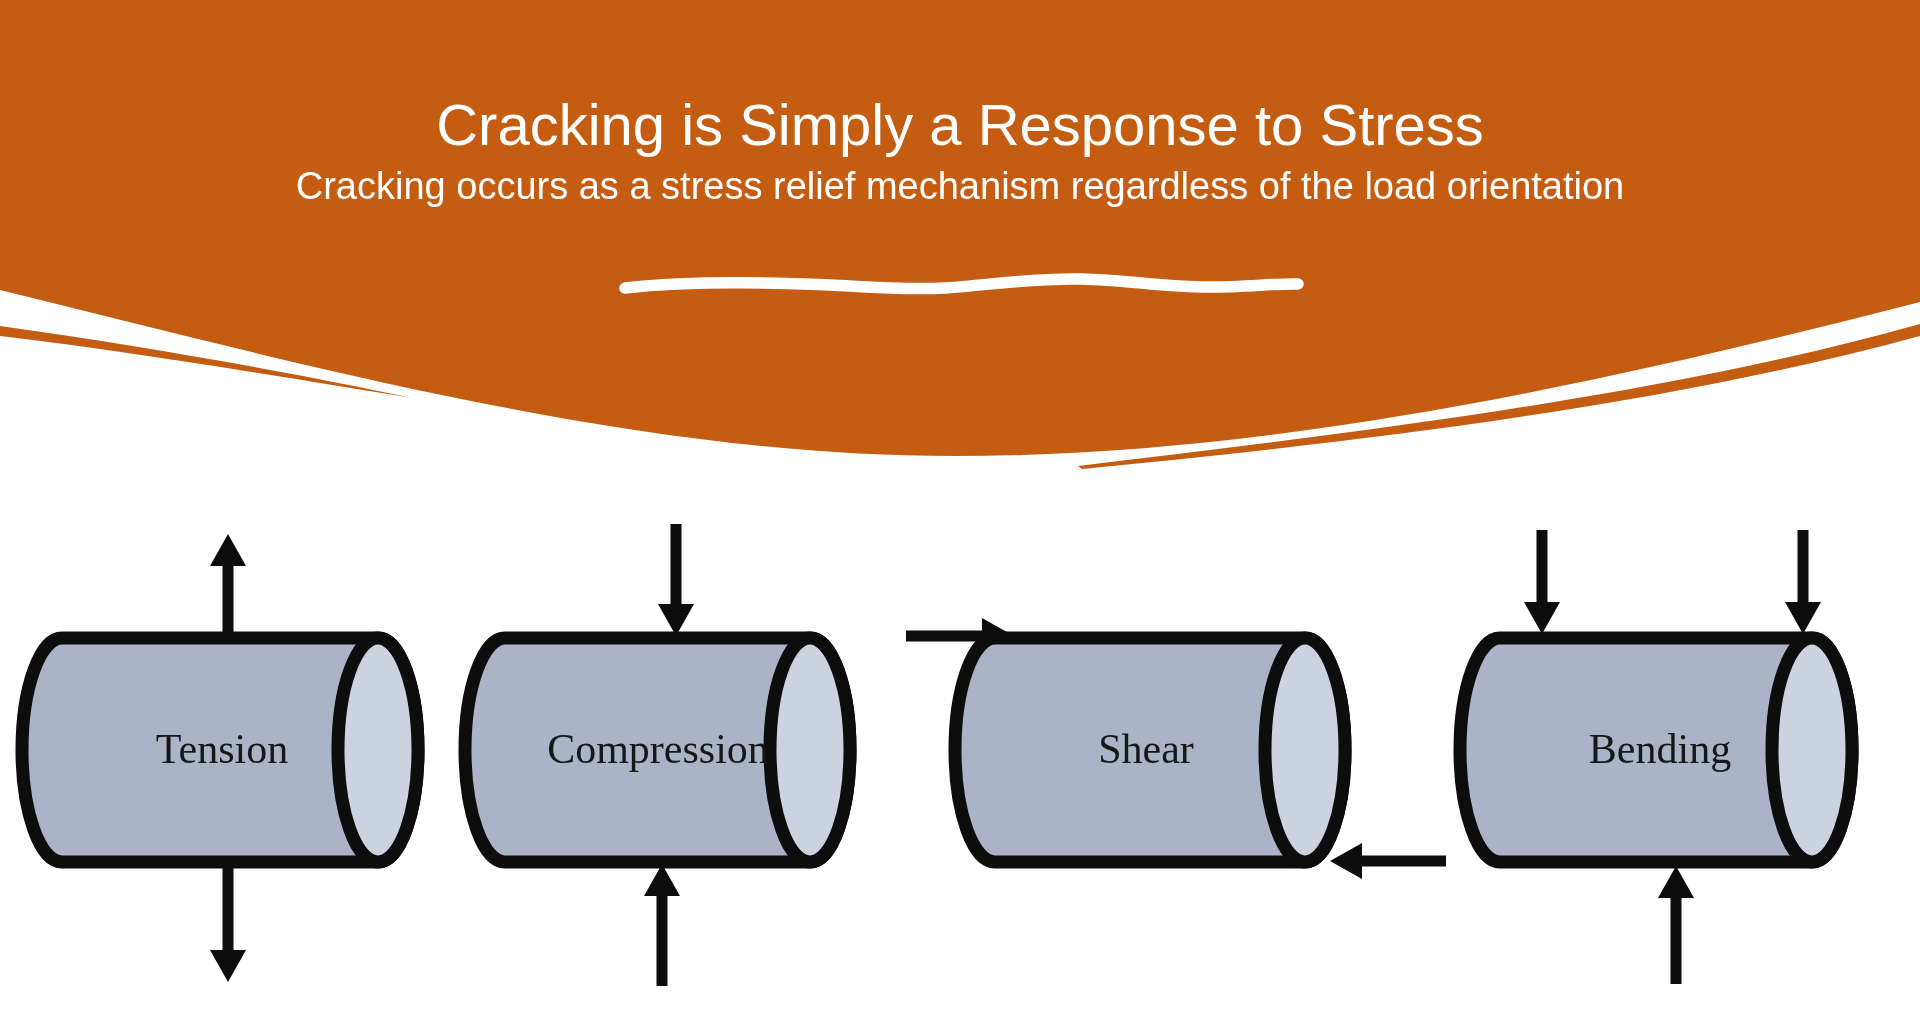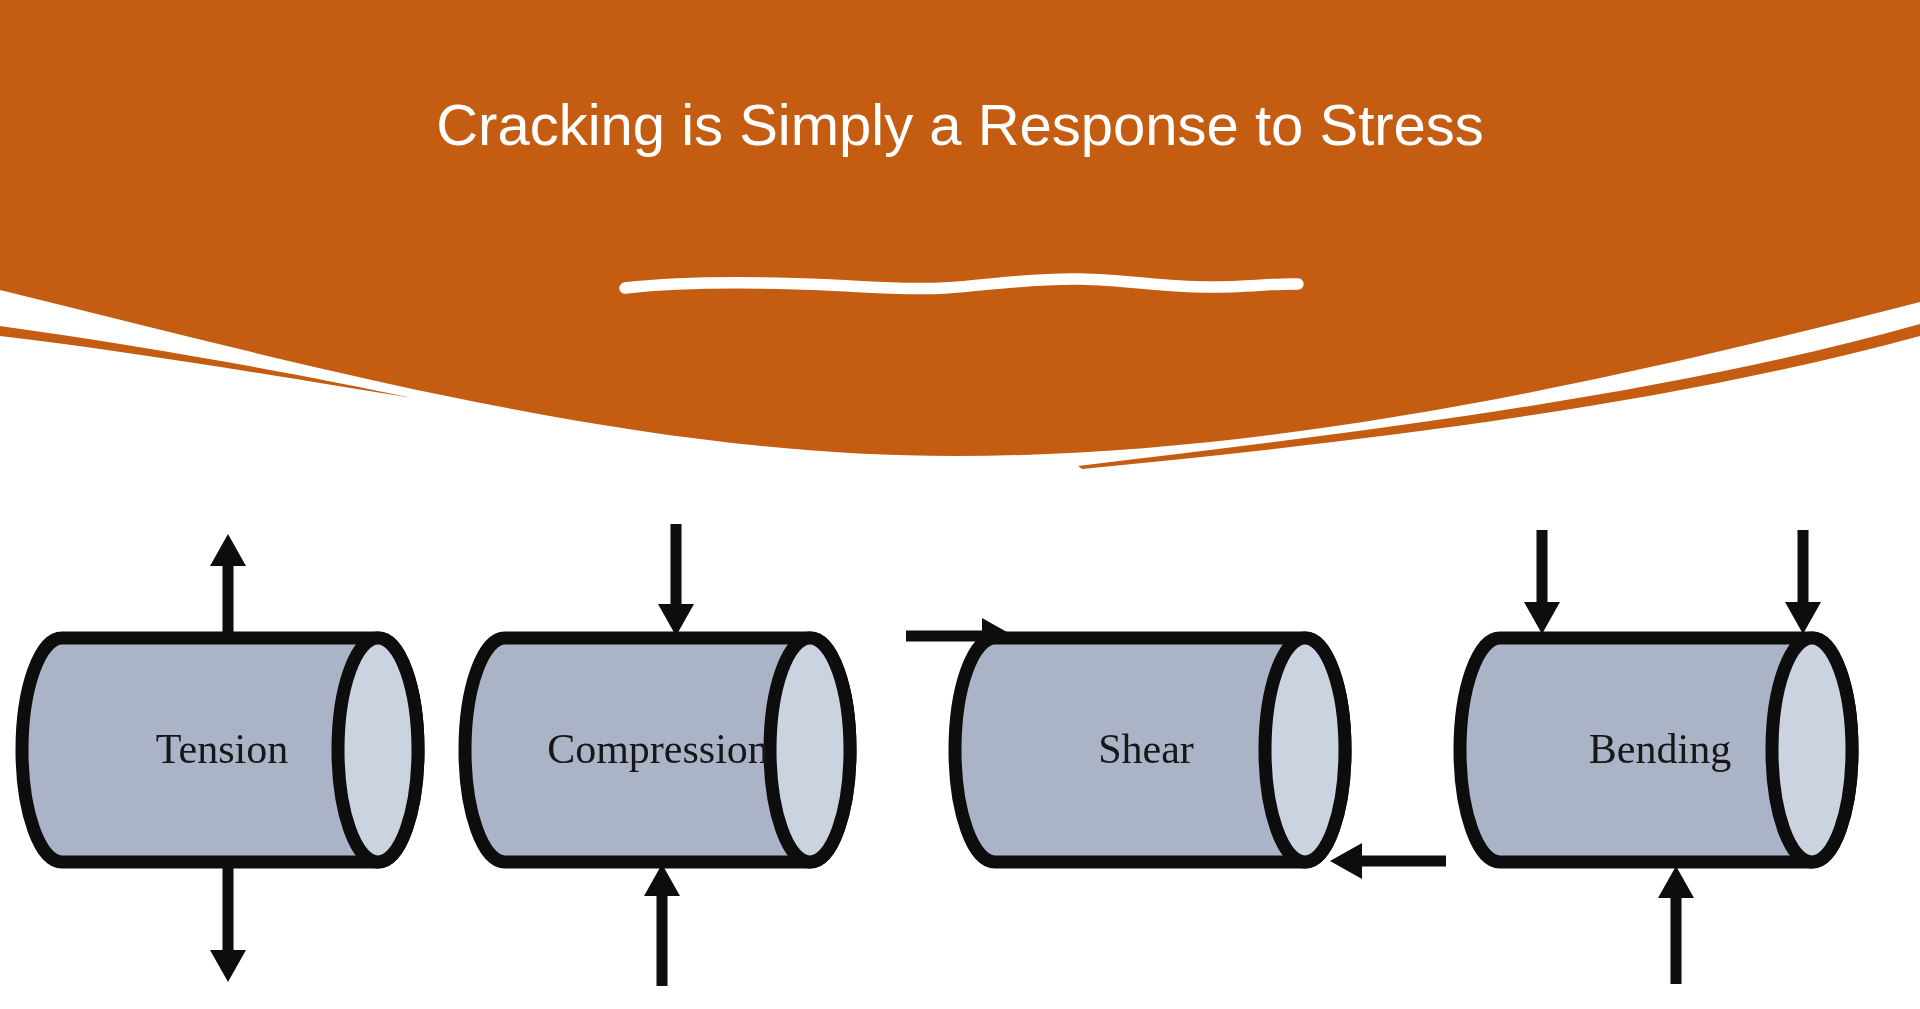--- a/index.html
+++ b/index.html
@@ -47,20 +47,21 @@
 <div class="slide">
 
   <svg class="banner-svg" width="1920" height="500" viewBox="0 0 1920 500">
     <path style="fill:var(--c-banner)" d="M0,0 H1920 V302 C1610,382 1275,456 955,456 C645,456 335,373 0,290 Z"></path>
     <path style="fill:var(--c-banner)" d="M0,326 C150,347 300,374 412,398 C300,380 150,354 0,336 Z"></path>
     <path style="fill:var(--c-banner)" d="M1078,466 C1380,430 1670,394 1920,324 L1920,336 C1670,404 1380,440 1082,469 Z"></path>
     <path fill="none" stroke="#FFFFFF" stroke-width="11.5" stroke-linecap="round" d="M625,288 C690,281 760,282 830,285 C870,287 905,290 945,288 C990,285 1030,278 1080,279 C1130,280 1160,287 1210,287 C1245,287 1280,283 1298,284"></path>
   </svg>
 
   <div class="title">Cracking is Simply a Response to Stress</div>
+  <div class="subtitle">Cracking occurs as a stress relief mechanism regardless of the load orientation</div>
 
   <svg class="diagram-svg" width="1920" height="1009" viewBox="0 0 1920 1009">
 
     <g>
       <path style="fill:var(--c-outline)" d="M222.5,636 L222.5,566 L210,566 L228,534 L246,566 L233.5,566 L233.5,636 Z"></path>
       <path style="fill:var(--c-outline)" d="M222.5,864 L222.5,950 L210,950 L228,982 L246,950 L233.5,950 L233.5,864 Z"></path>
       <path style="fill:var(--c-body);stroke:var(--c-outline)" stroke-width="13" d="M62,638 H378 A40,112 0 0 1 378,862 H62 A40,112 0 0 1 62,638 Z"></path>
       <ellipse style="fill:var(--c-face);stroke:var(--c-outline)" stroke-width="13" cx="378" cy="750" rx="40" ry="112"></ellipse>
       <text class="cyl-label" x="222" y="763" text-anchor="middle">Tension</text>
     </g>

